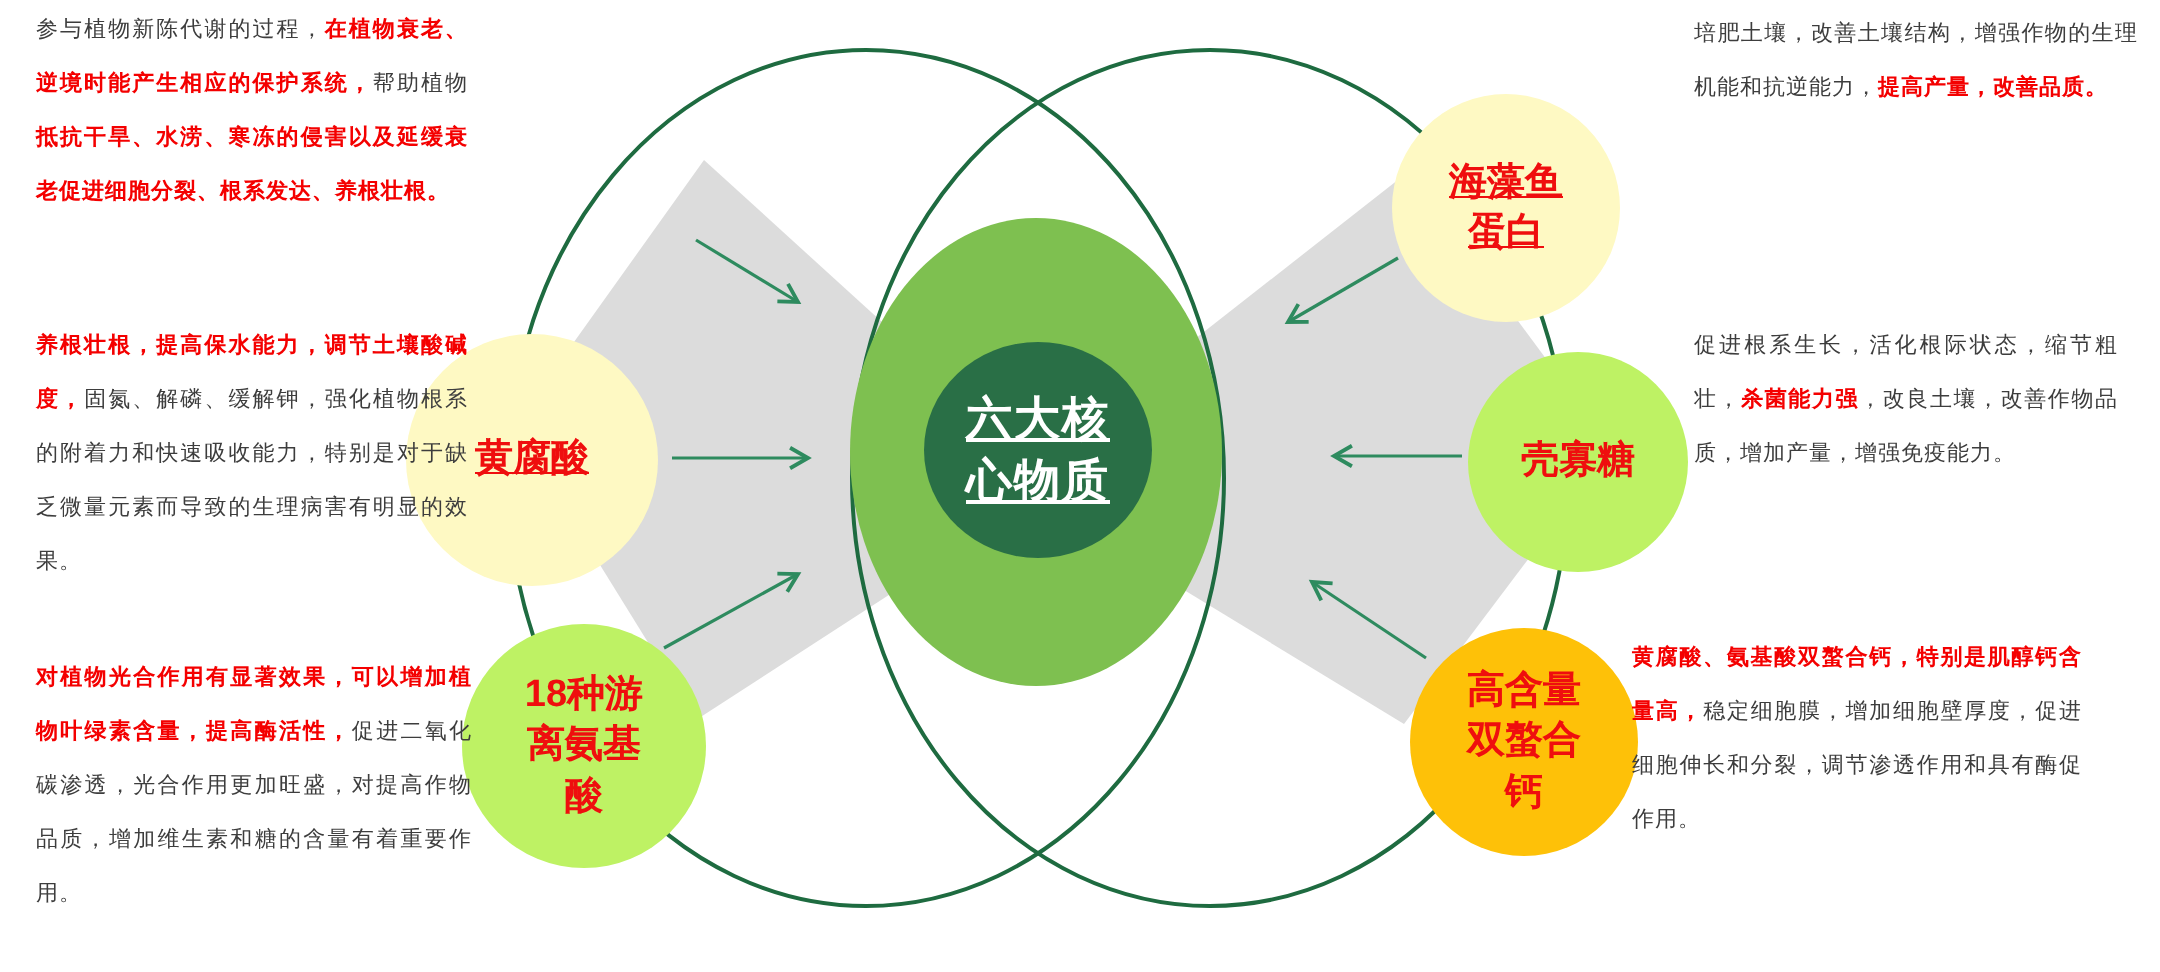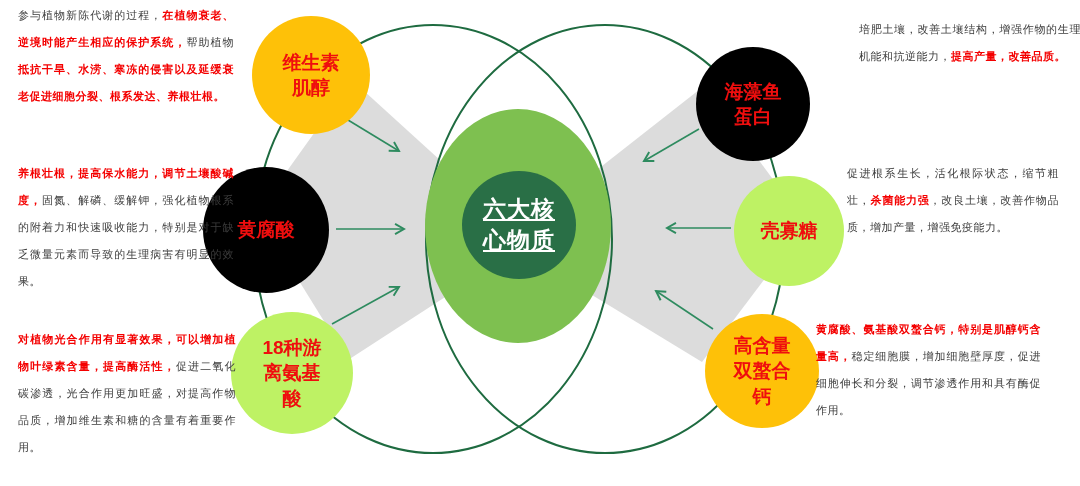--- a/index.html
+++ b/index.html
@@ -31,21 +31,21 @@
     border-radius:50%;
     display:flex;align-items:center;justify-content:center;
     text-align:center;
     font-weight:700;
     font-size:19px;
     line-height:1.32;
     color:#ef0e0e;
     white-space:pre-line;
   }
   .node-yellow{background:#fec108;}
-  .node-dark-green{background:#000000;}
+  .node-dark-green{background:#fef9c3;text-decoration:underline;}
   .node-green{background:#bef264;}
 
   
   #center-outer{
     position:absolute;left:425px;top:109px;width:186px;height:234px;
     background:#7ec050;border-radius:50%;
   }
   #center-inner{
     position:absolute;left:462px;top:171px;width:114px;height:108px;
     background:#296f46;border-radius:50%;
@@ -77,22 +77,20 @@
     <g stroke="#2e8b5f" stroke-width="1.6">
       <line x1="348" y1="120" x2="399" y2="151" marker-end="url(#arrowhead)"></line>
       <line x1="336" y1="229" x2="404" y2="229" marker-end="url(#arrowhead)"></line>
       <line x1="332" y1="324" x2="399" y2="287" marker-end="url(#arrowhead)"></line>
       <line x1="699" y1="129" x2="644" y2="161" marker-end="url(#arrowhead)"></line>
       <line x1="731" y1="228" x2="667" y2="228" marker-end="url(#arrowhead)"></line>
       <line x1="713" y1="329" x2="656" y2="291" marker-end="url(#arrowhead)"></line>
     </g>
   </svg>
 
-  <div class="node node-yellow" style="left:252px;top:16px;width:118px;height:118px;">维生素
-肌醇</div>
 
   <div class="node node-dark-green" style="left:203px;top:167px;width:126px;height:126px;">黄腐酸</div>
 
   <div class="node node-green" style="left:231px;top:312px;width:122px;height:122px;">18种游
 离氨基
 酸</div>
 
   <div class="node node-dark-green" style="left:696px;top:47px;width:114px;height:114px;">海藻鱼
 蛋白</div>
 
@@ -111,21 +109,21 @@
   </p>
 
   <p class="text-block" style="left:18px;top:160px;width:216px;margin:0;">
     <span class="seg-red">养根壮根，提高保水能力，调节土壤酸碱度，</span><span class="seg-black">固氮、解磷、缓解钾，强化植物根系的附着力和快速吸收能力，特别是对于缺乏微量元素而导致的生理病害有明显的效果。</span>
   </p>
 
   <p class="text-block" style="left:18px;top:326px;width:218px;margin:0;">
     <span class="seg-red">对植物光合作用有显著效果，可以增加植物叶绿素含量，提高酶活性，</span><span class="seg-black">促进二氧化碳渗透，光合作用更加旺盛，对提高作物品质，增加维生素和糖的含量有着重要作用。</span>
   </p>
 
-  <p class="text-block" style="left:847px;top:4px;width:222px;margin:12px;">
+  <p class="text-block" style="left:847px;top:4px;width:222px;margin:0;">
     <span class="seg-black">培肥土壤，改善土壤结构，增强作物的生理机能和抗逆能力，</span><span class="seg-red">提高产量，改善品质。</span>
   </p>
 
   <p class="text-block" style="left:847px;top:160px;width:212px;margin:0;">
     <span class="seg-black">促进根系生长，活化根际状态，缩节粗壮，</span><span class="seg-red">杀菌能力强</span><span class="seg-black">，改良土壤，改善作物品质，增加产量，增强免疫能力。</span>
   </p>
 
   <p class="text-block" style="left:816px;top:316px;width:225px;margin:0;">
     <span class="seg-red">黄腐酸、氨基酸双螯合钙，特别是肌醇钙含量高，</span><span class="seg-black">稳定细胞膜，增加细胞壁厚度，促进细胞伸长和分裂，调节渗透作用和具有酶促作用。</span>
   </p>

